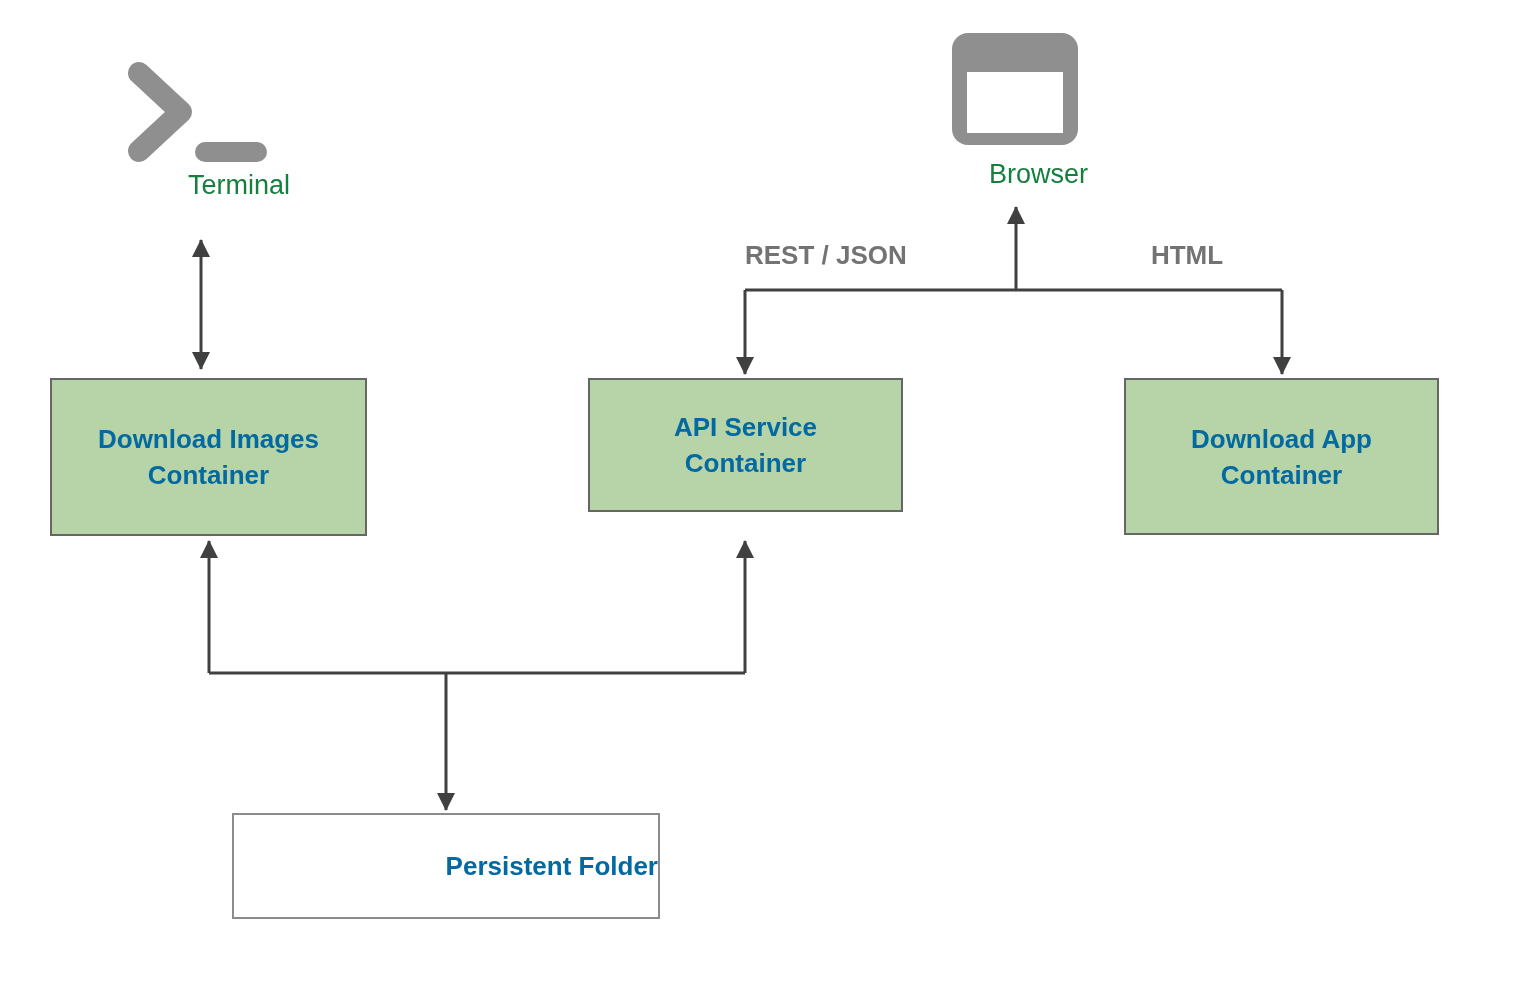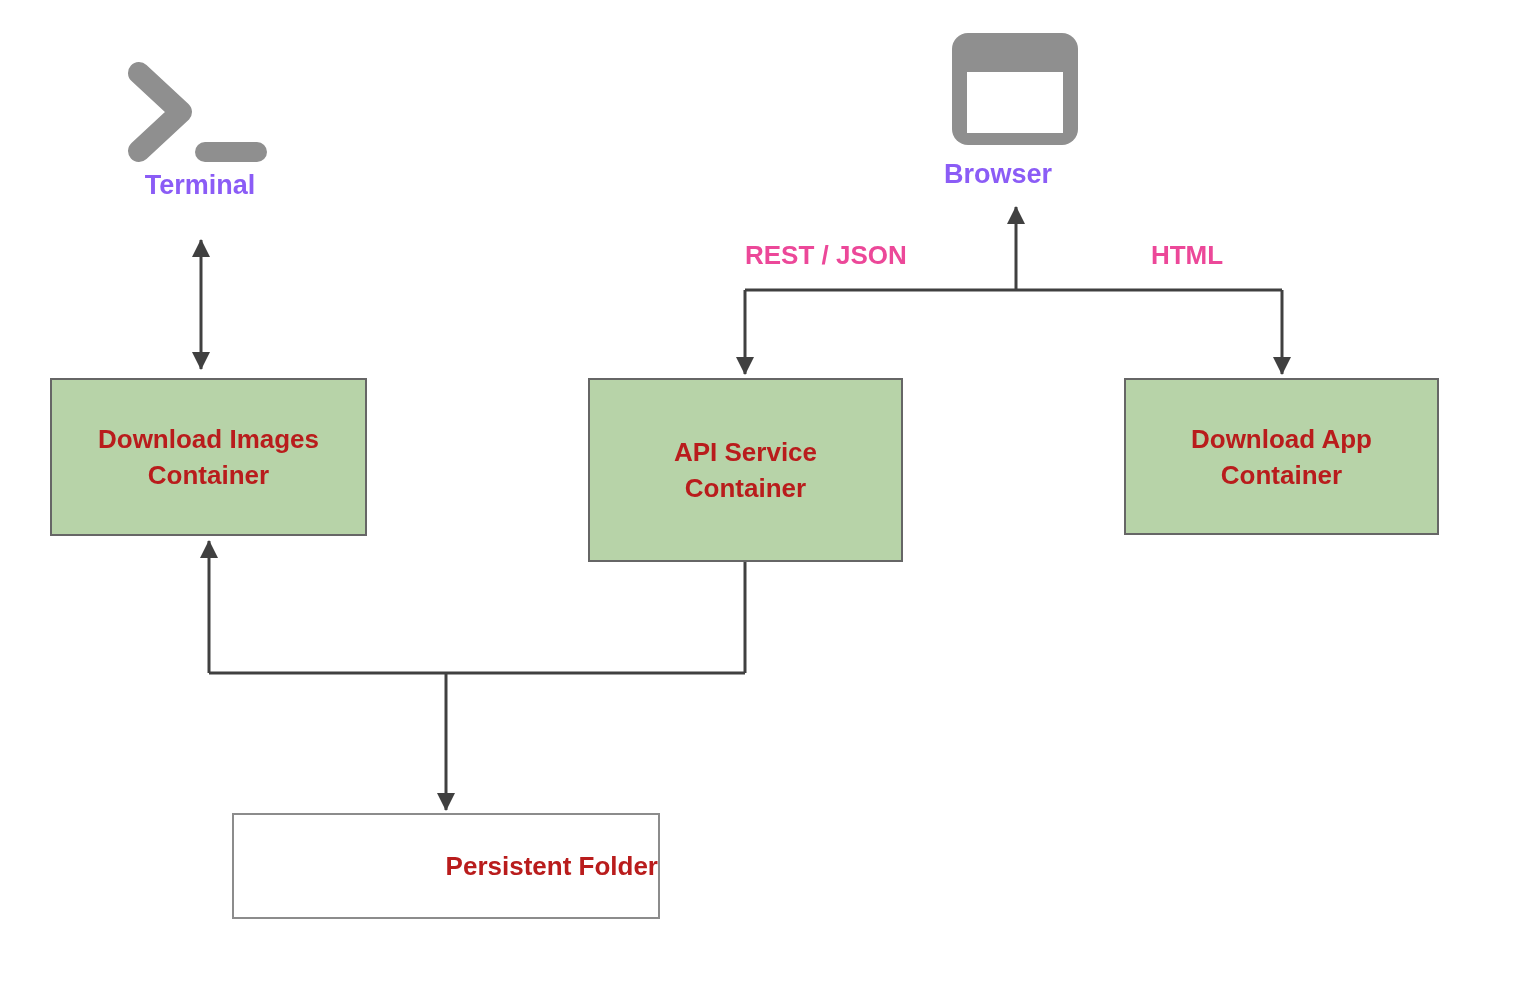--- a/index.html
+++ b/index.html
@@ -20,43 +20,43 @@
     position: absolute;
     box-sizing: border-box;
     display: flex;
     flex-direction: column;
     justify-content: center;
     align-items: center;
     text-align: center;
     font-weight: bold;
     font-size: 26px;
     line-height: 36px;
-    color: #b91c1c;
+    color: #0369a1;
   }
   .node.green {
     background: #b7d3a8;
     border: 2px solid #666666;
   }
   .node.white {
     background: #ffffff;
     border: 2px solid #8c8c8c;
   }
   .icon-wrap { position: absolute; }
   .icon-label {
     position: absolute;
-    font-weight: bold;
+    font-weight: normal;
     font-size: 27px;
-    color: #8b5cf6;
-    text-align: center;
+    color: #15803d;
+    text-align: right;
   }
   .edge-label {
     position: absolute;
     font-weight: bold;
     font-size: 26px;
-    color: #ec4899;
+    color: #737373;
     white-space: nowrap;
   }
 </style>
 </head>
 <body>
 
 <div class="canvas">
 
   <svg class="edges-layer" viewBox="0 0 1514 996" xmlns="http://www.w3.org/2000/svg">
     <defs>
@@ -105,21 +105,21 @@
   <div class="icon-label" style="left:908px; top:159px; width:180px;">Browser</div>
 
   <div class="edge-label" style="left:745px; top:240px;">REST / JSON</div>
   <div class="edge-label" style="left:1107px; top:240px; width:160px; text-align:center;">HTML</div>
 
   <div class="node green" style="left:50px; top:378px; width:317px; height:158px;">
     <div>Download Images</div>
     <div>Container</div>
   </div>
 
-  <div class="node green" style="left:588px; top:378px; width:315px; height:184px;">
+  <div class="node green" style="left:588px; top:378px; width:315px; height:134px;">
     <div>API Service</div>
     <div>Container</div>
   </div>
 
   <div class="node green" style="left:1124px; top:378px; width:315px; height:157px;">
     <div>Download App</div>
     <div>Container</div>
   </div>
 
   <div class="node white" style="left:232px; top:813px; width:428px; height:106px;align-items:flex-end;">

